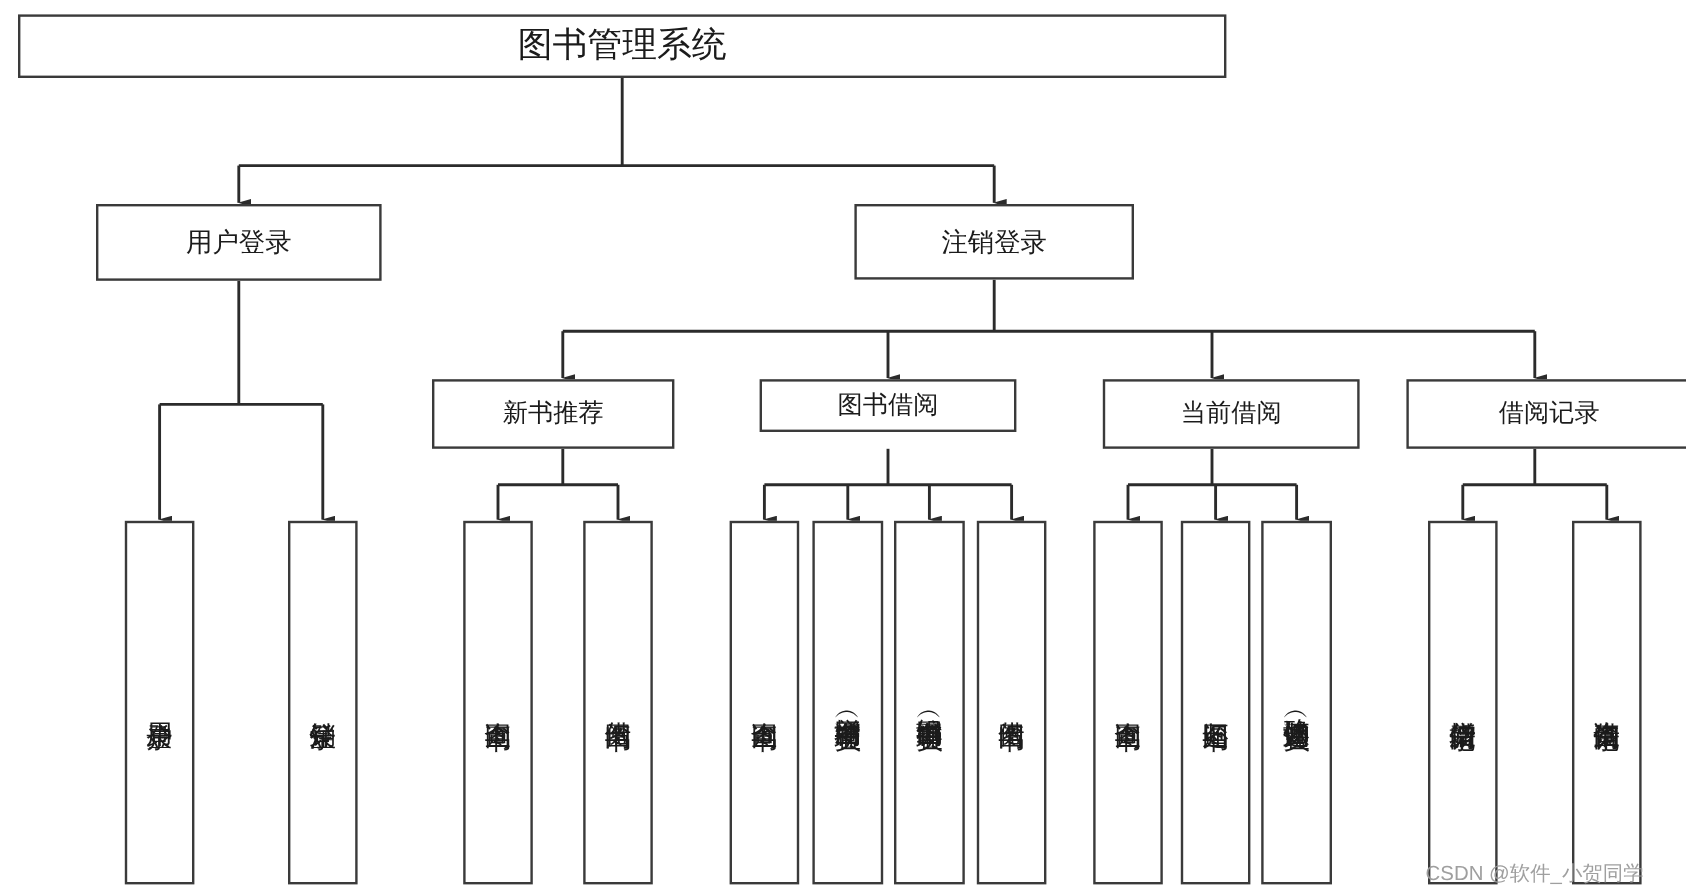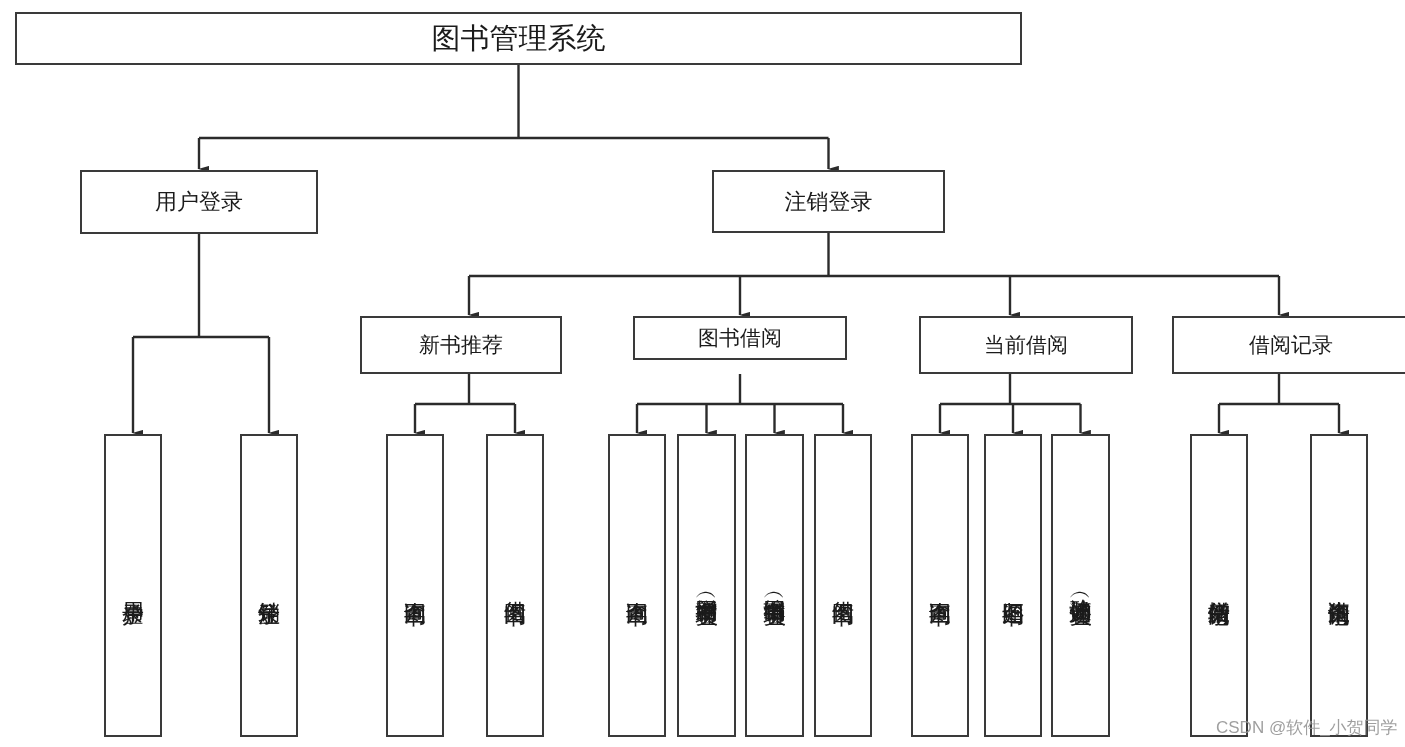--- a/index.html
+++ b/index.html
@@ -162,14 +162,14 @@
       <div class="node leaf vert" style="left: 1051px; top: 434px; width: 59px; height: 303px;">
         <span class="lbl">确认归还（管理员）</span>
       </div>
       <div class="node leaf vert" style="left: 1190px; top: 434px; width: 58px; height: 303px;">
         <span class="lbl">新增借阅记录</span>
       </div>
       <div class="node leaf vert" style="left: 1310px; top: 434px; width: 58px; height: 303px;">
         <span class="lbl">查询借阅记录</span>
       </div>
     </div>
-  <div class="watermark" style="left: 1188px; top: 716px; margin-left: 28px;">CSDN @软件_小贺同学</div>
+  <div class="watermark" style="left: 1188px; top: 716px;">CSDN @软件_小贺同学</div>
 </div>
 
 </body></html>

